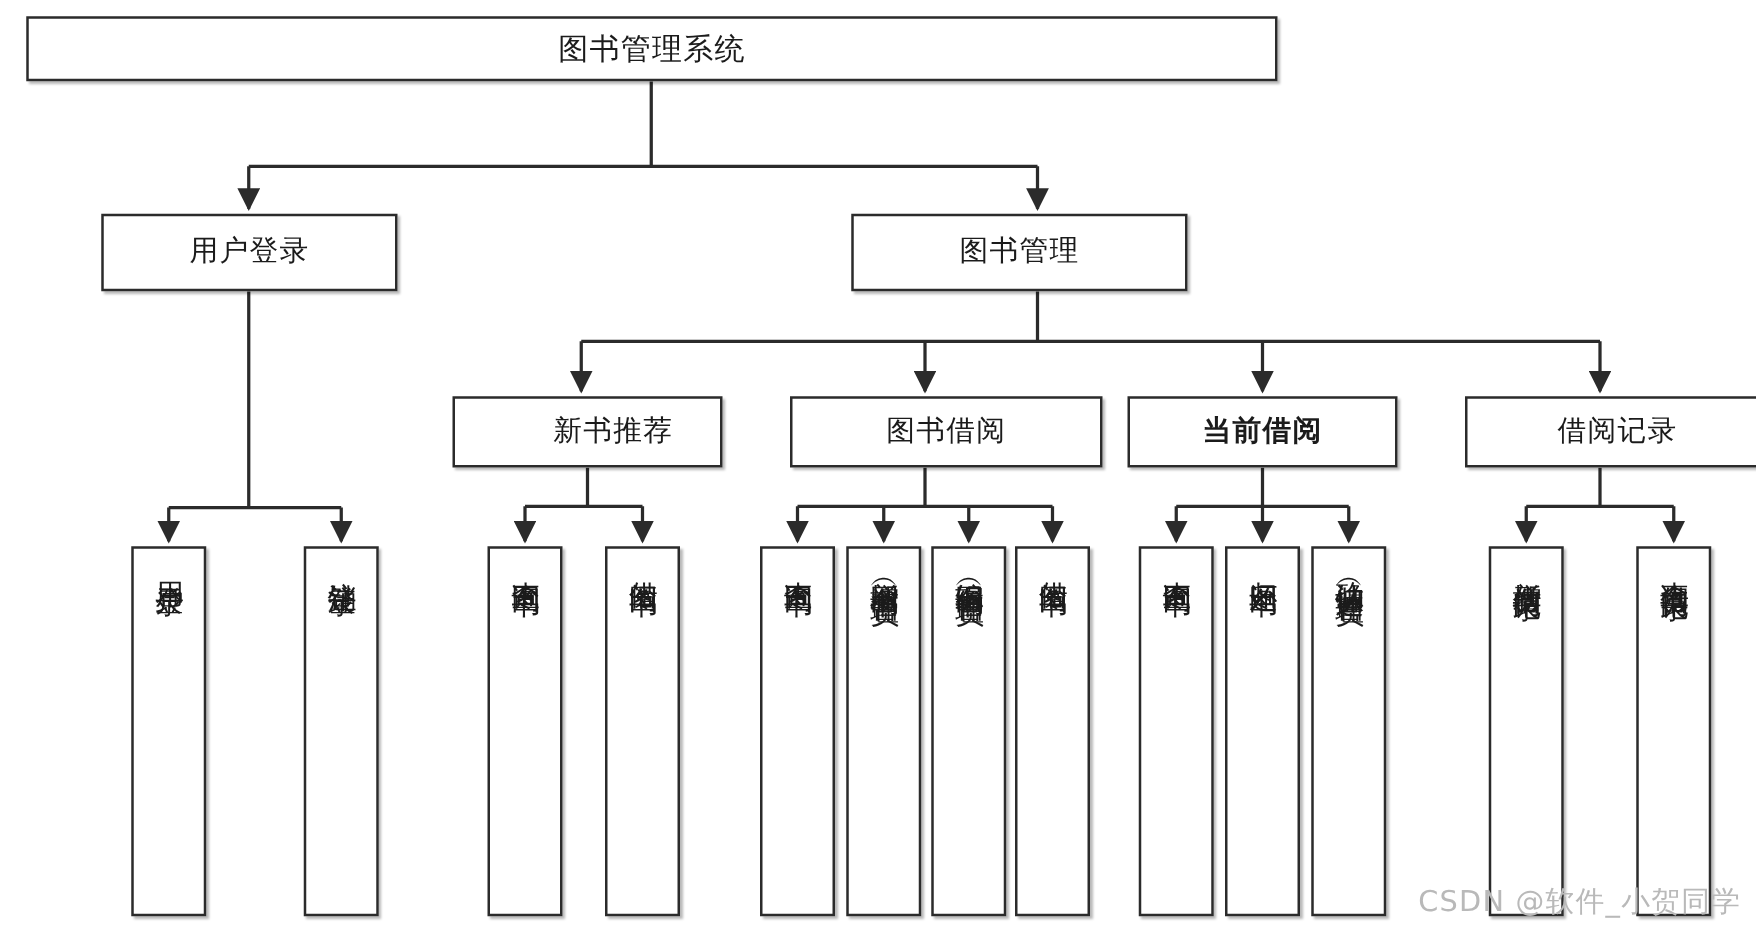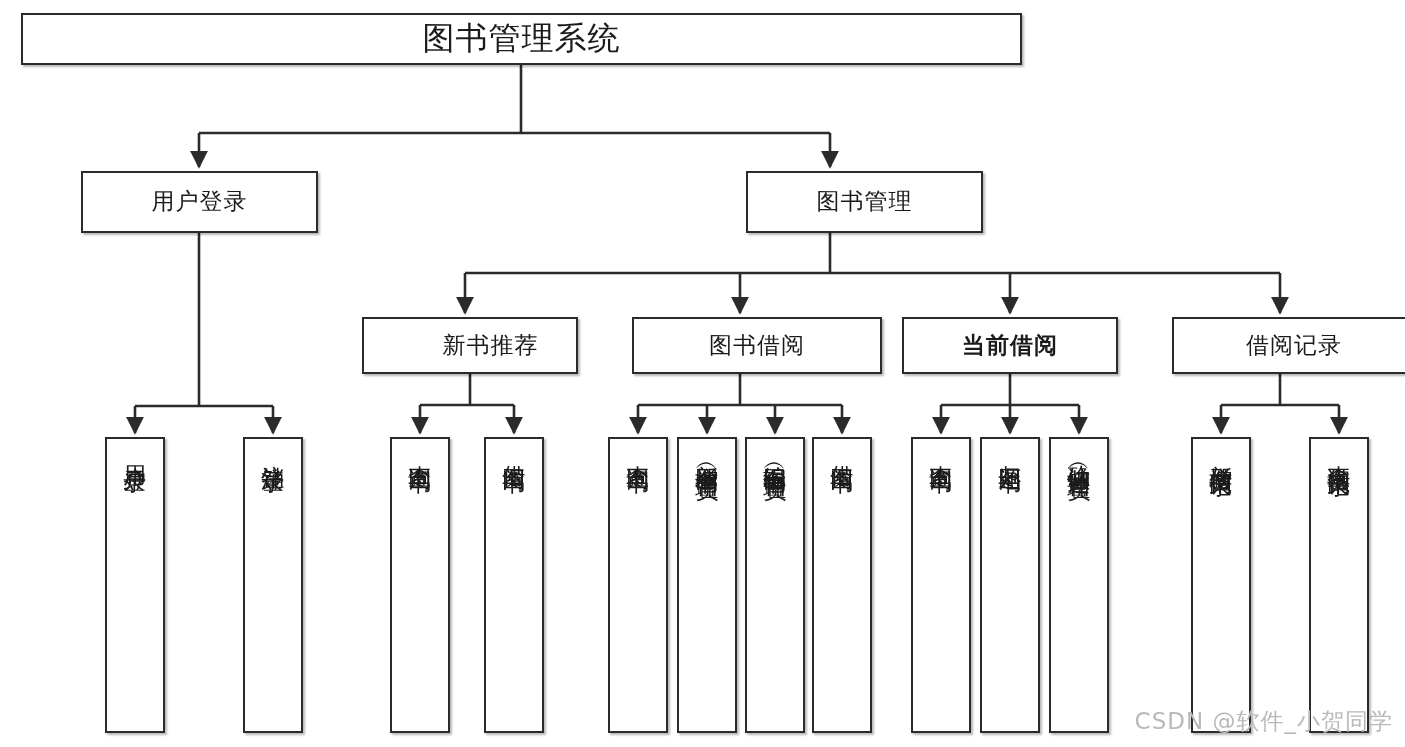--- a/index.html
+++ b/index.html
@@ -50,21 +50,21 @@
   .node.vertical .vlabel {
     writing-mode: vertical-rl;
     text-orientation: upright;
     font-size: 23px;
     line-height: 1.15;
     letter-spacing: 2px;
     white-space: nowrap;
     -webkit-text-orientation: upright;
   }
   #root-node {
-    font-size: 32px;
+    font-size: 24px;
   }
   #watermark {
     position: absolute;
     right: 12px;
     bottom: 10px;
     font-size: 23px;
     color: #b9b9b9;
     letter-spacing: 1px;
     white-space: nowrap;
     user-select: none;
@@ -126,21 +126,21 @@
   </svg>
 
   <div class="node horizontal" id="root-node" style="left:21px; top:13px; width:1001px; height:52px;">
     <span>图书管理系统</span>
   </div>
 
   <div class="node horizontal" style="left:81px; top:171px; width:237px; height:62px;">
     <span>用户登录</span>
   </div>
 
-  <div class="node horizontal" style="left:746px; top:171px; width:237px; height:62px;">
+  <div class="node horizontal" style="left:681px; top:171px; width:269px; height:62px;">
     <span>图书管理</span>
   </div>
 
   <div class="node horizontal" style="left:362px; top:317px; width:216px; height:57px;padding-left:41px;">
     <span>新书推荐</span>
   </div>
 
   <div class="node horizontal" style="left:632px; top:317px; width:250px; height:57px;">
     <span>图书借阅</span>
   </div>

